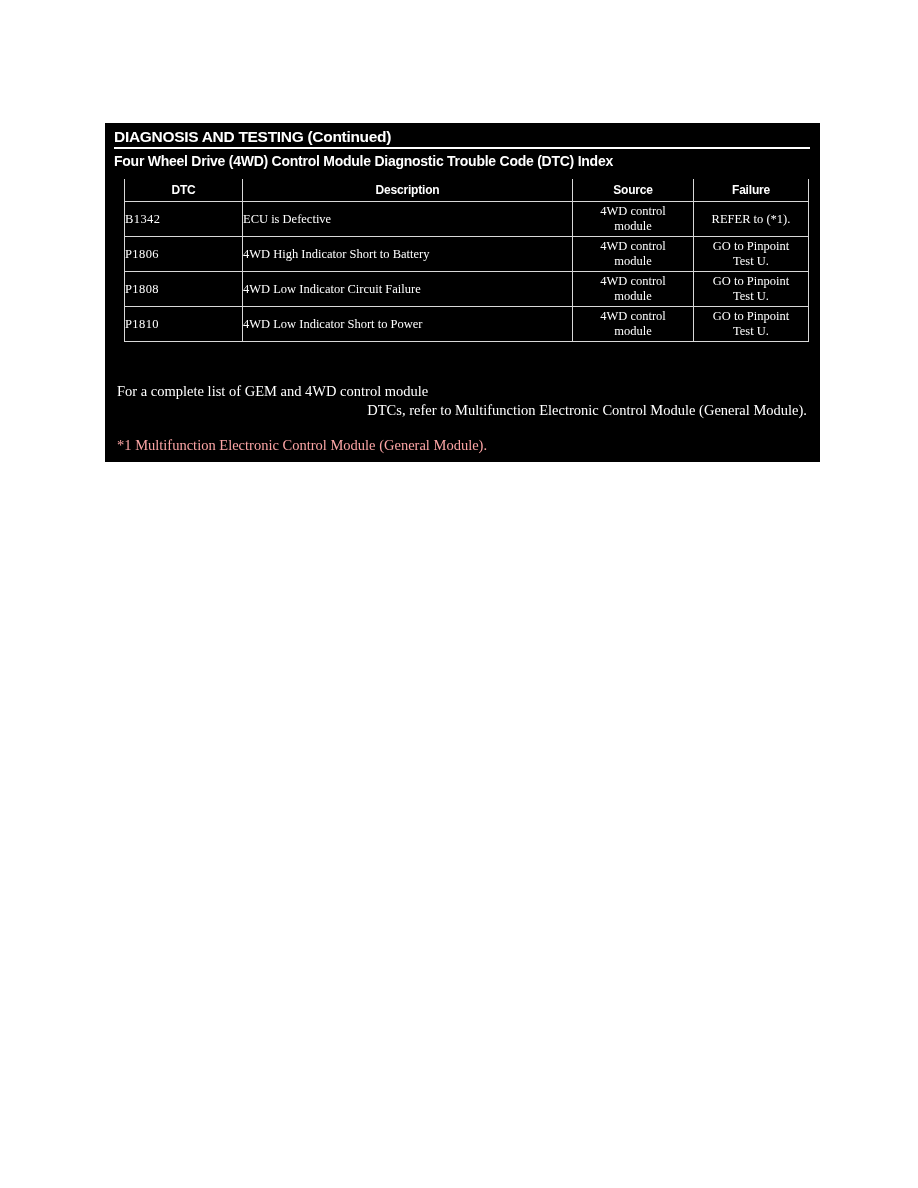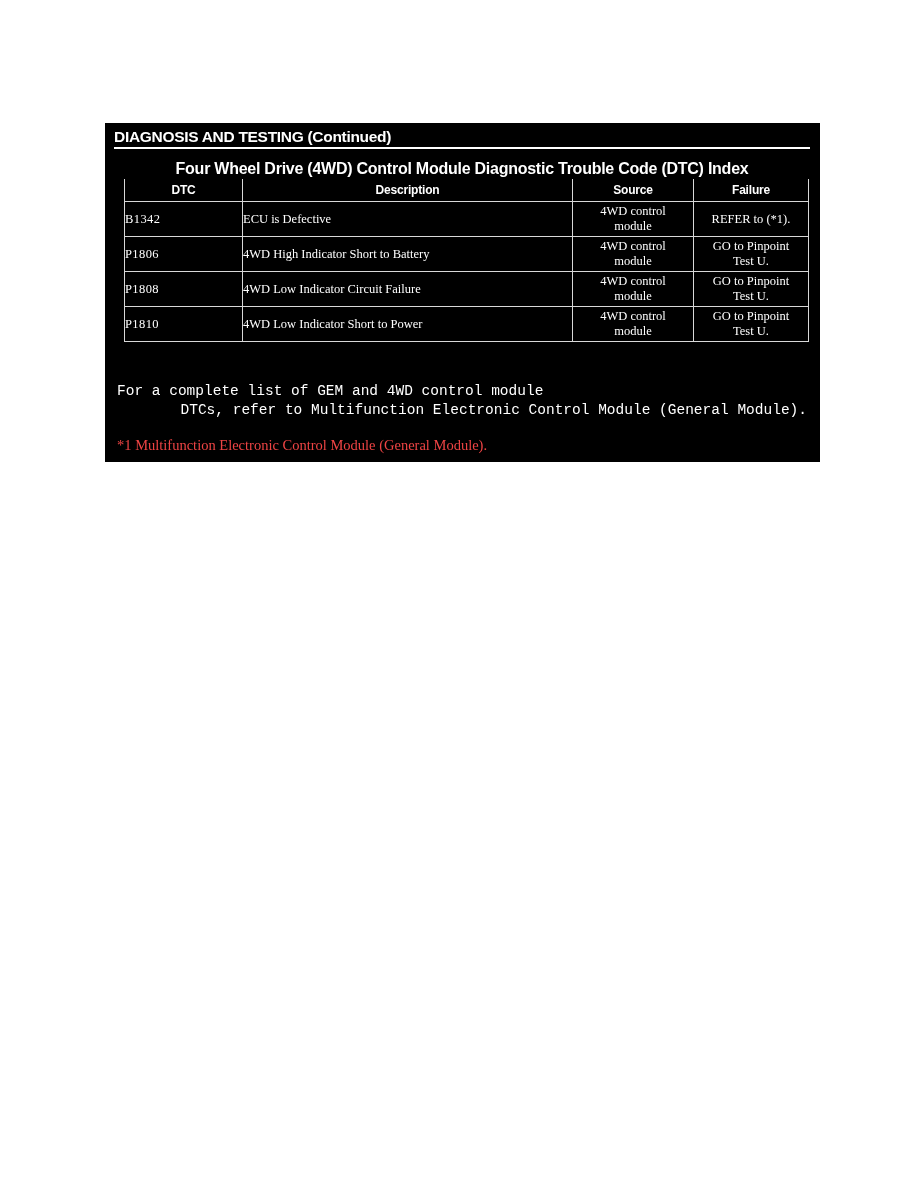--- a/index.html
+++ b/index.html
@@ -45,27 +45,26 @@
   }
   #title-rule {
     height: 2px;
     background: #ffffff;
     width: 696px;
     margin-top: 1px;
   }
   #subtitle {
     font-family: "Liberation Sans", "DejaVu Sans", sans-serif;
     font-weight: bold;
-    font-size: 16px;
+    font-size: 14px;
     letter-spacing: -0.25px;
     color: #ffffff;
     white-space: nowrap;
-    margin-top: 13px;
+    margin-top: 5px;
     line-height: 14px;
-    text-align: center;
   }
 
   
   #dtc-table {
     position: absolute;
     left: 19px;
     top: 56px;
     width: 684px;
     border-collapse: collapse;
     table-layout: fixed;
@@ -113,35 +112,35 @@
   col.w-act  { width: 115px; }
 
   
   #notes {
     position: absolute;
     left: 12px;
     top: 259px;
     width: 690px;
   }
   .note-line {
-    font-family: Liberation Mono, monospace;
+    font-family: Liberation Serif, serif;
     font-size: 14.5px;
     line-height: 19px;
     color: #ffffff;
     white-space: nowrap;
   }
   .note-indent { padding-left: 5px; text-align: right; }
   #footnote {
     position: absolute;
     left: 12px;
     top: 313px;
     font-family: "Liberation Serif", "DejaVu Serif", serif;
     font-size: 14.5px;
     line-height: 19px;
-    color: #ef4444;
+    color: #fca5a5;
     white-space: nowrap;
   }
 </style>
 </head>
 <body>
 
 <div id="panel">
 
   <div class="hdr-wrap">
     <div id="title">DIAGNOSIS AND TESTING (Continued)</div>

